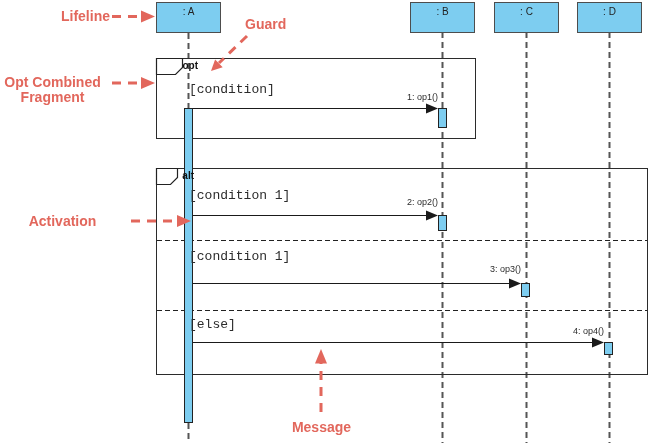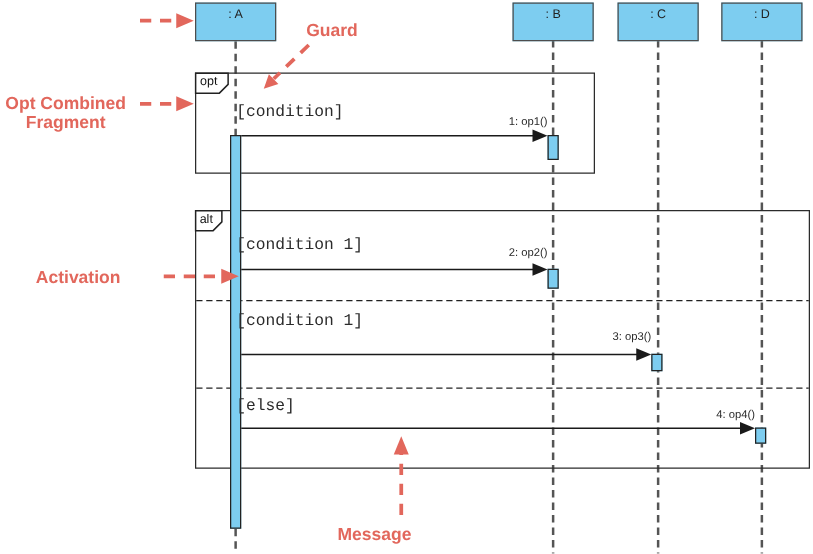--- a/index.html
+++ b/index.html
@@ -11,21 +11,21 @@
   #svg-under{z-index:1;}
   .frag{position:absolute;border:1.2px solid #2b2b2b;background:transparent;z-index:2;box-sizing:border-box;}
   .head{
     position:absolute;top:2px;width:65px;height:31px;box-sizing:border-box;
     background:var(--shape-fill);border:1px solid var(--shape-border);
     text-align:center;padding-top:3px;font-size:10px;color:#222;z-index:2;
   }
   .act{position:absolute;background:var(--shape-fill);border:1px solid #222;box-sizing:border-box;z-index:3;}
   #svg-over{z-index:4;}
   .txt{position:absolute;z-index:5;white-space:pre;}
-  .op-label{font-size:10px;font-weight:normal;color:#111;text-align:center;}
+  .op-label{font-size:10px;font-weight:bold;color:#111;text-align:right;margin-left:20px;}
   .guard{font-size:13px;color:#2b2b2b;font-family:Liberation Mono, monospace;}
   .msg-label{font-size:9px;color:#2b2b2b;text-align:right;}
   .ann{
     font-size:14px;font-weight:bold;color:var(--annotation-red);
     line-height:15px;white-space:normal;
   }
   
   .ll{stroke:#555;stroke-width:2;stroke-dasharray:6 4;fill:none;}
   .div-line{stroke:#222;stroke-width:1;stroke-dasharray:5 3;fill:none;}
   .msg-line{stroke:#1a1a1a;stroke-width:1.2;fill:none;}
@@ -109,18 +109,19 @@
   <div class="txt guard" style="left:189px;top:82px">[condition]</div>
   <div class="txt guard" style="left:189px;top:188px">[condition 1]</div>
   <div class="txt guard" style="left:189px;top:249px">[condition 1]</div>
   <div class="txt guard" style="left:189px;top:317px">[else]</div>
 
   <div class="txt msg-label" style="left:193px;top:92px;width:245px">1: op1()</div>
   <div class="txt msg-label" style="left:193px;top:197px;width:245px">2: op2()</div>
   <div class="txt msg-label" style="left:193px;top:264px;width:328px">3: op3()</div>
   <div class="txt msg-label" style="left:193px;top:326px;width:411px">4: op4()</div>
 
+  <div class="txt ann" style="left:0;top:9px;width:110px;text-align:right">Lifeline</div>
   <div class="txt ann" style="left:245px;top:17px">Guard</div>
   <div class="txt ann" style="left:0;top:75px;width:105px;text-align:center">Opt Combined Fragment</div>
   <div class="txt ann" style="left:0;top:214px;width:125px;text-align:center">Activation</div>
-  <div class="txt ann" style="left:270px;top:420px;width:103px;">Message</div>
+  <div class="txt ann" style="left:270px;top:420px;width:103px;text-align:center">Message</div>
 
 </div>
 
 </body></html>

